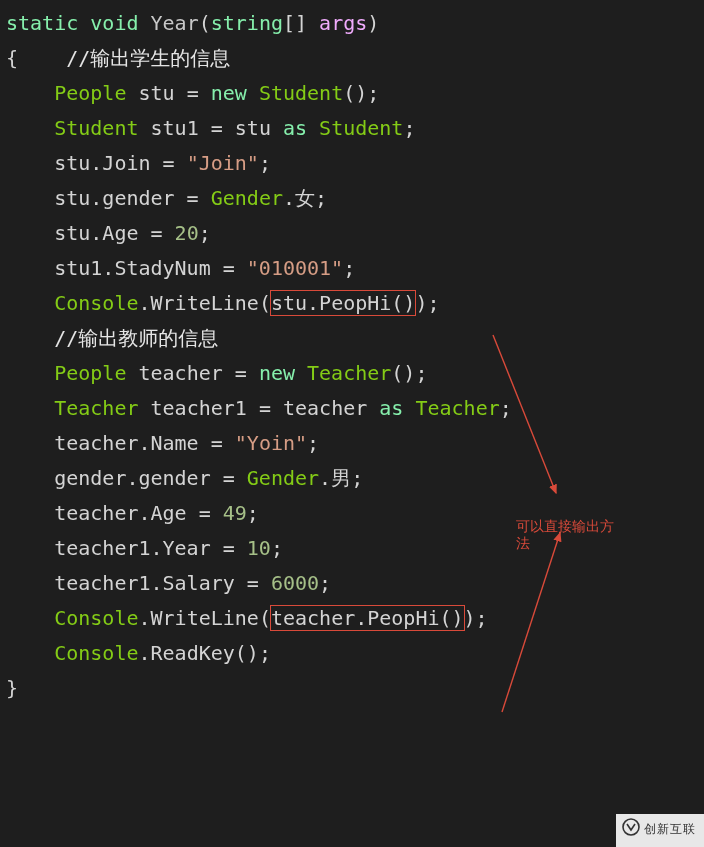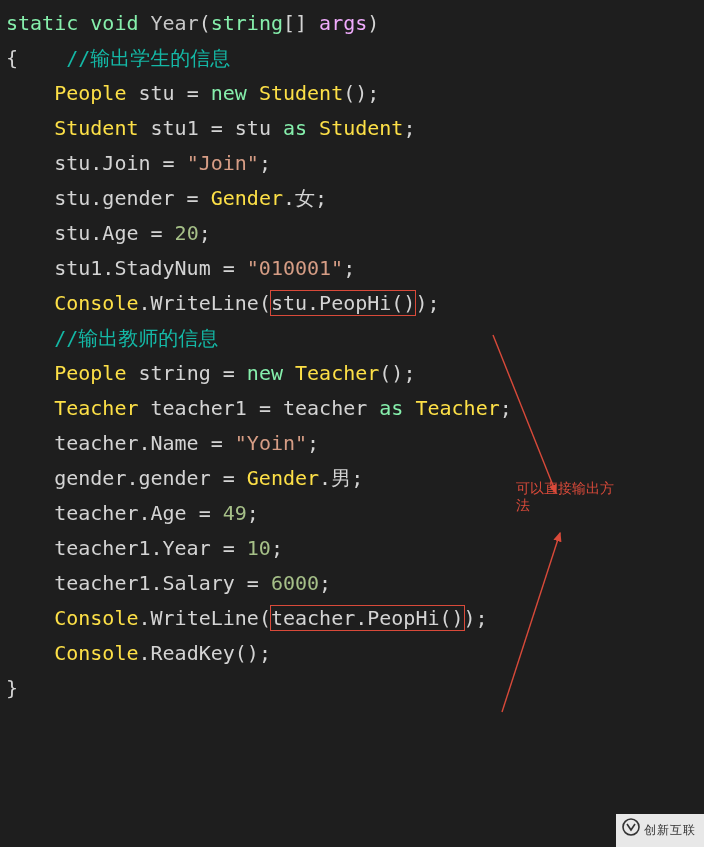--- a/index.html
+++ b/index.html
@@ -10,45 +10,45 @@
     line-height: 1.75;
     color: #d4d4d4;
     width: 704px;
     height: 847px;
     position: relative;
     overflow: hidden;
     padding: 6px 0 0 6px;
   }
   pre { font-family: inherit; white-space: pre; }
   .kw { color: #86efac; margin-top: 28px; }          
-  .type { color: #fde047; margin-top: 20px; }        
+  .type { color: #84cc16; margin-top: 20px; }        
   .method { color: #c8c8c8; }      
   .str { color: #d69d85; }         
   .num { color: #a6c088; }         
-  .comment { color: #14b8a6; }     
+  .comment { color: #e5e5e5; }     
   .plain { color: #d4d4d4; }
   .local { color: #f0abfc; }
   .boxed { outline: 1px solid #d94a3a; outline-offset: 0; }
   .annotation {
     position: absolute;
     color: #d94a3a;
     font-size: 14px;
     line-height: 1.2;
     font-family: "SimSun", "Microsoft YaHei", sans-serif;
     text-align: left;
   }
   .watermark {
     position: absolute;
     right: 0;
     bottom: 0;
     background: #e8e8e8;
     color: #333;
     font-size: 12px;
     padding: 6px 8px 6px 28px;
-    font-family: Liberation Sans, sans-serif;
+    font-family: Liberation Mono, monospace;
     letter-spacing: 1px;
   }
   .watermark svg {
     position: absolute;
     left: 6px;
     top: 4px;
   }
   svg.overlay {
     position: absolute;
     top: 0; left: 0;
@@ -62,21 +62,21 @@
 <pre><span class="kw">static</span> <span class="kw">void</span> <span class="method">Year</span><span class="plain">(</span><span class="kw">string</span><span class="plain">[]</span><span class="local"> args</span><span class="plain">)</span>
 <span class="plain">{</span>    <span class="comment">//输出学生的信息</span>
     <span class="type">People</span><span class="plain"> stu = </span><span class="kw">new</span><span class="type"> Student</span><span class="plain">();</span>
     <span class="type">Student</span><span class="plain"> stu1 = stu </span><span class="kw">as</span><span class="type"> Student</span><span class="plain">;</span>
     <span class="plain">stu.Join = </span><span class="str">"Join"</span><span class="plain">;</span>
     <span class="plain">stu.gender = </span><span class="type">Gender</span><span class="plain">.女</span><span class="plain">;</span>
     <span class="plain">stu.Age = </span><span class="num">20</span><span class="plain">;</span>
     <span class="plain">stu1.StadyNum = </span><span class="str">"010001"</span><span class="plain">;</span>
     <span class="type">Console</span><span class="plain">.WriteLine(</span><span class="plain boxed">stu.PeopHi()</span><span class="plain">);</span>
     <span class="comment">//输出教师的信息</span>
-    <span class="type">People</span><span class="plain"> string = </span><span class="kw">new</span><span class="type"> Teacher</span><span class="plain">();</span>
+    <span class="type">People</span><span class="plain"> teacher = </span><span class="kw">new</span><span class="type"> Teacher</span><span class="plain">();</span>
     <span class="type">Teacher</span><span class="plain"> teacher1 = teacher </span><span class="kw">as</span><span class="type"> Teacher</span><span class="plain">;</span>
     <span class="plain">teacher.Name = </span><span class="str">"Yoin"</span><span class="plain">;</span>
     <span class="plain">gender.gender = </span><span class="type">Gender</span><span class="plain">.男</span><span class="plain">;</span>
     <span class="plain">teacher.Age = </span><span class="num">49</span><span class="plain">;</span>
     <span class="plain">teacher1.Year = </span><span class="num">10</span><span class="plain">;</span>
     <span class="plain">teacher1.Salary = </span><span class="num">6000</span><span class="plain">;</span>
     <span class="type">Console</span><span class="plain">.WriteLine(</span><span class="plain boxed">teacher.PeopHi()</span><span class="plain">);</span>
     <span class="type">Console</span><span class="plain">.ReadKey();</span>
 <span class="plain">}</span></pre>
 
@@ -85,21 +85,21 @@
     <marker id="arrowhead" markerWidth="7" markerHeight="7" refX="6" refY="3" orient="auto" markerUnits="strokeWidth">
       <path d="M0,0 L7,3 L0,6 Z" fill="#d94a3a"></path>
     </marker>
   </defs>
 
   <line x1="493" y1="335" x2="556" y2="493" stroke="#d94a3a" stroke-width="1.4" marker-end="url(#arrowhead)"></line>
 
   <line x1="502" y1="712" x2="560" y2="533" stroke="#d94a3a" stroke-width="1.4" marker-end="url(#arrowhead)"></line>
 </svg>
 
-<div class="annotation" style="left:516px; top:480px;">
+<div class="annotation" style="left:516px; top:518px;">
   <span>可以直接输出方</span><br>
   <span>法</span>
 </div>
 
 <div class="watermark">
   <svg width="18" height="18" viewBox="0 0 18 18">
     <circle cx="9" cy="9" r="8" fill="none" stroke="#333" stroke-width="1.6"></circle>
     <path d="M5 6 L9 12 L13 6" fill="none" stroke="#333" stroke-width="1.6"></path>
   </svg>
   <span>创新互联</span>

